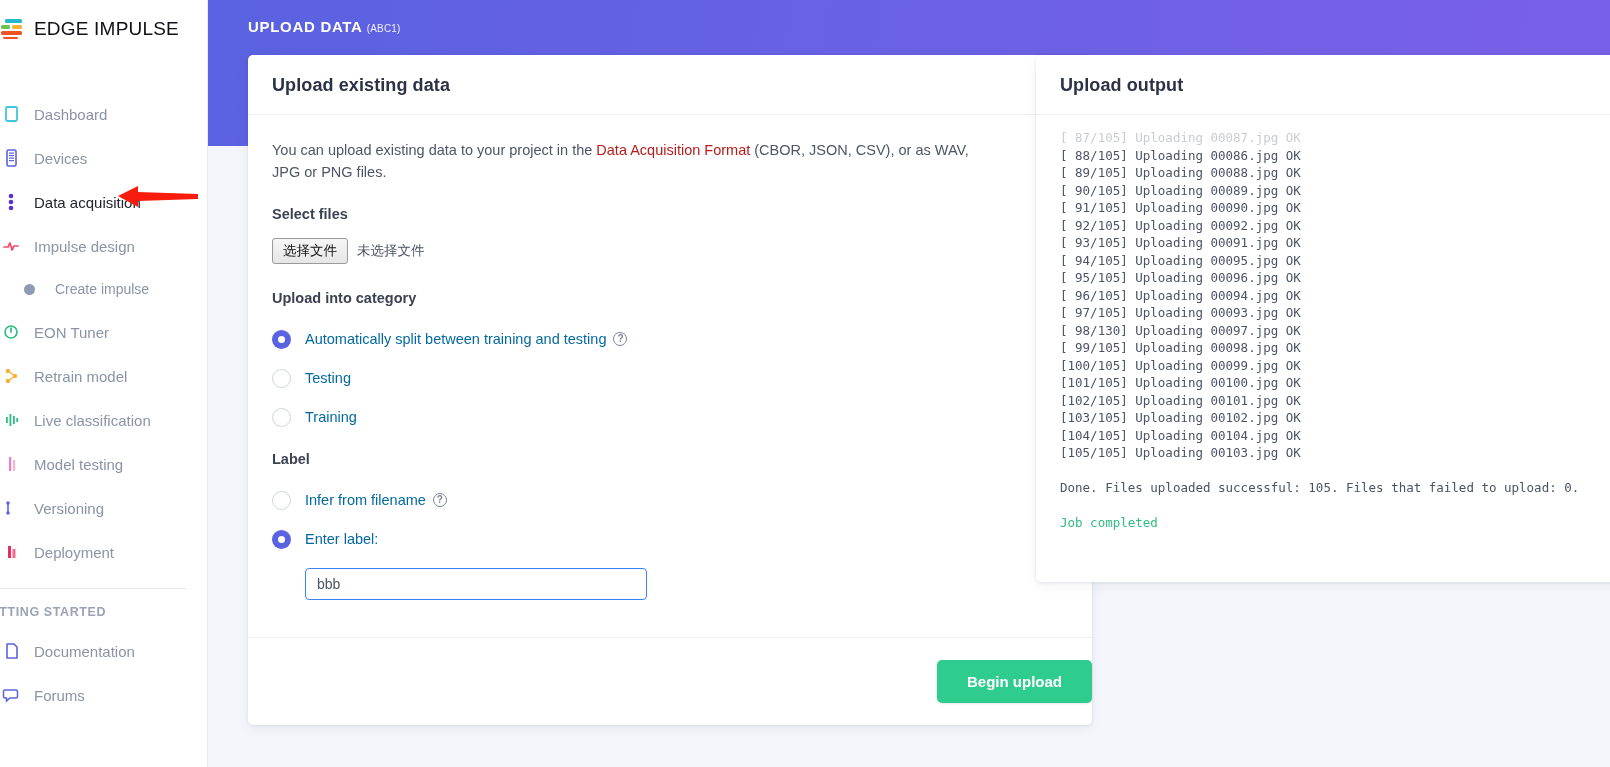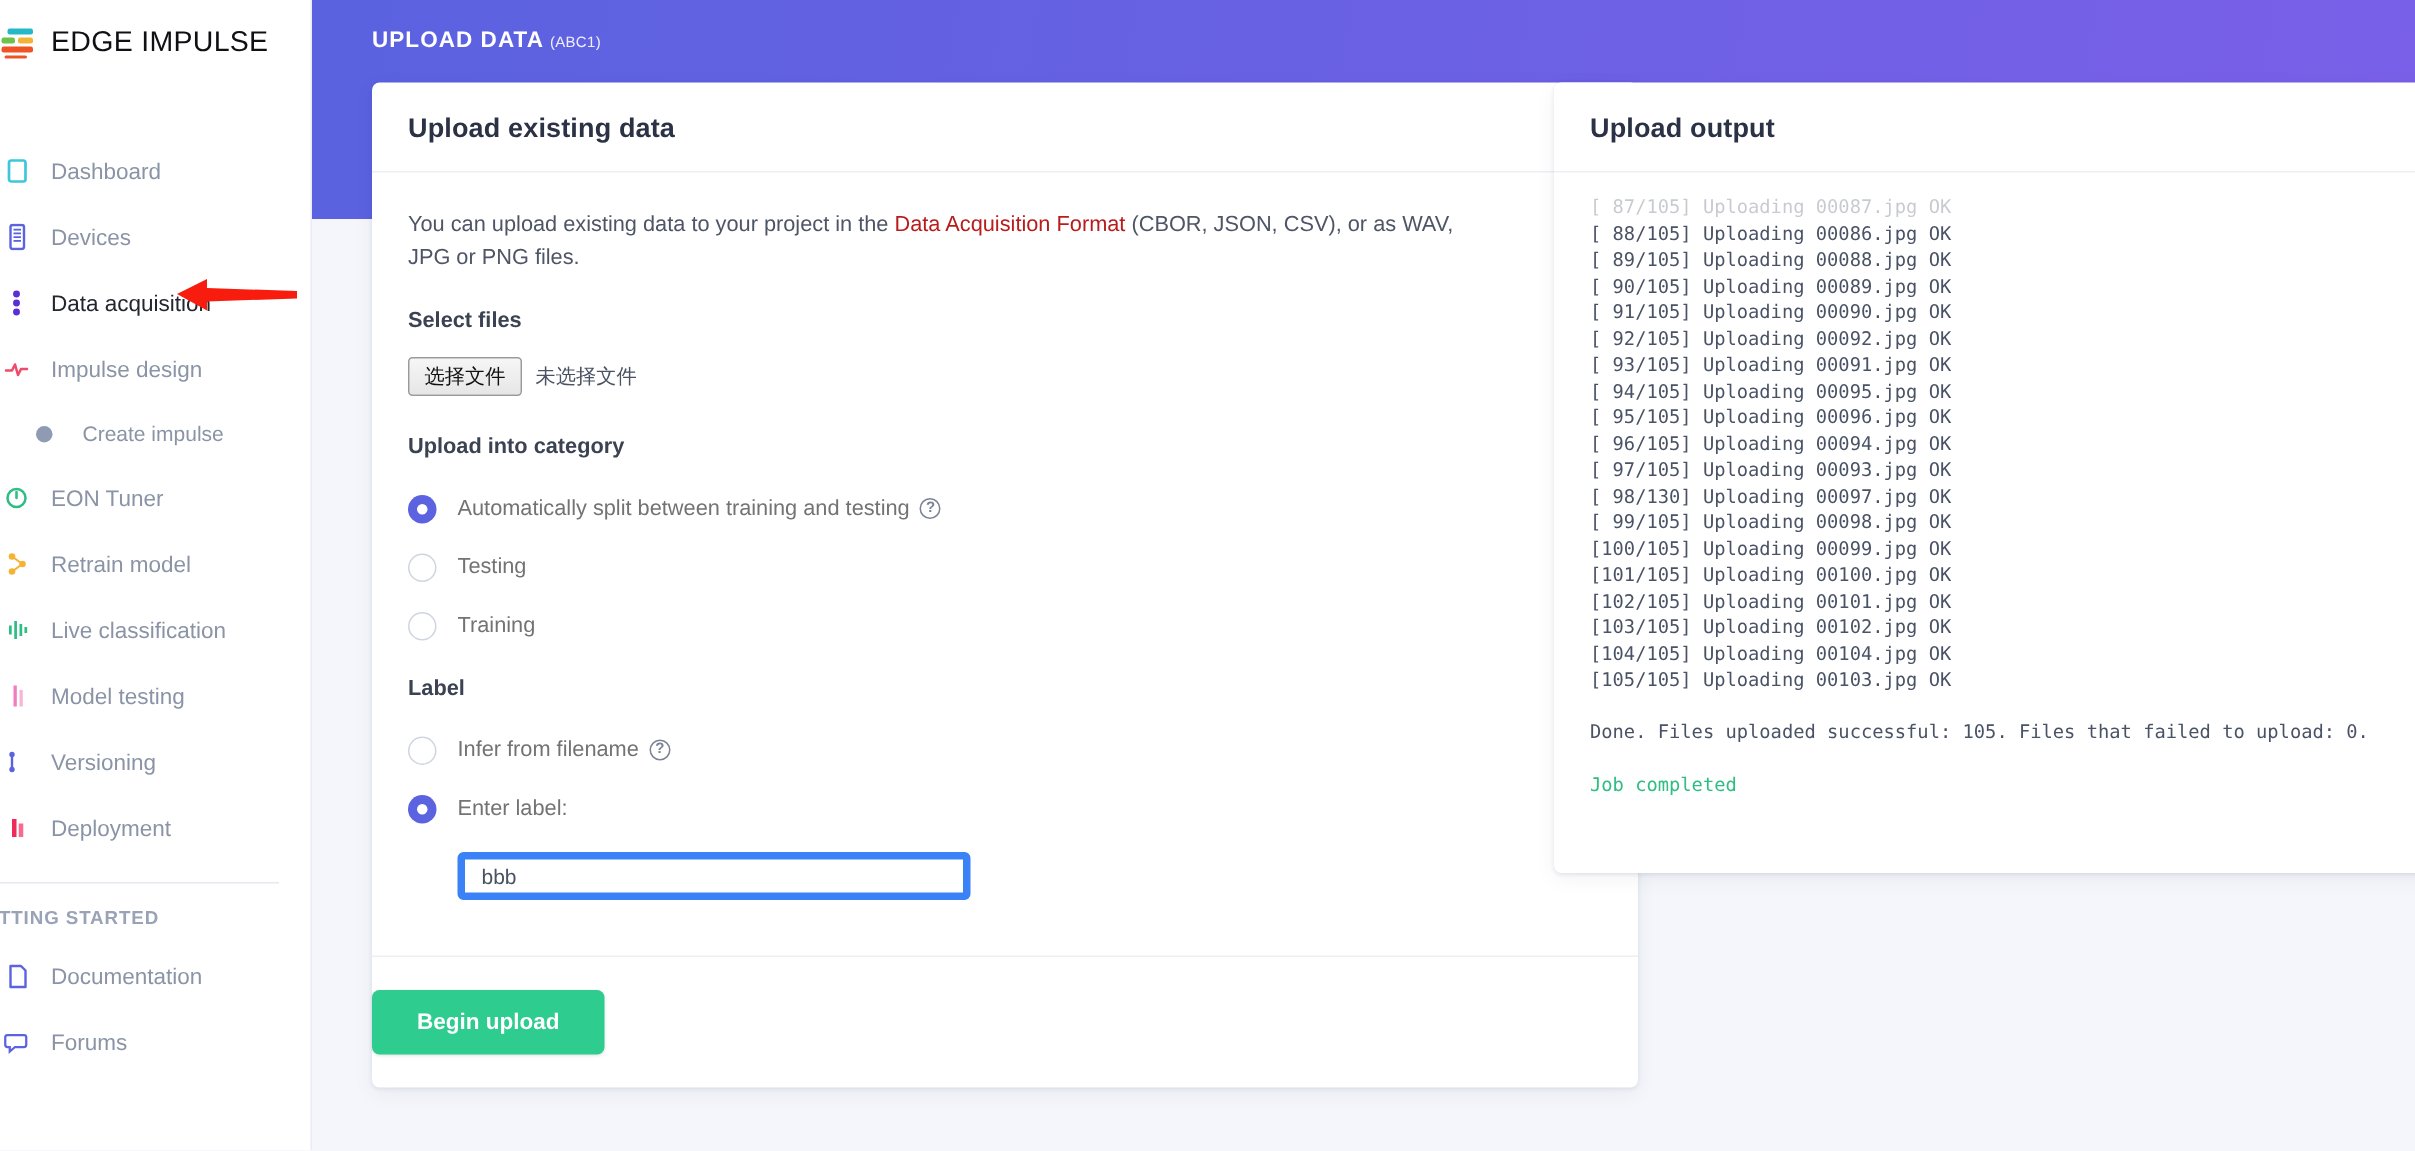--- a/index.html
+++ b/index.html
@@ -135,45 +135,45 @@
     width: 19px; height: 19px; border-radius: 50%;
     border: 1.6px solid #cfd5e0; background: #fff;
     margin-right: 14px; position: relative; flex: 0 0 auto;
   }
   .radio.on { border: none; background: #5b63e0; }
   .radio.on::after {
     content: ""; position: absolute;
     left: 6px; top: 6px; width: 7px; height: 7px;
     border-radius: 50%; background: #fff;
   }
-  .radio-label { font-size: 14.5px; color: #737373; }
+  .radio-label { font-size: 14.5px; color: #0369a1; }
   .help {
     display: inline-block; width: 14px; height: 14px;
     border: 1.3px solid #7b8396; border-radius: 50%;
     font-size: 10px; line-height: 12px; text-align: center;
     color: #7b8396; margin-left: 7px; vertical-align: 1px;
     cursor: pointer; font-weight: bold;
   }
 
   .group-gap { height: 14px; }
 
   .label-input {
     margin-left: 33px; margin-top: 9px;
     width: 342px; height: 32px;
-    border: 5px solid #3b82f6; border-radius: 4px;
+    border: 1px solid #3b82f6; border-radius: 4px;
     padding: 0 11px; font-size: 14px; color: #4b5263;
     font-family: "Liberation Sans", sans-serif;
     outline: none; background: #fff;
   }
 
   .card-footer {
     position: absolute; left: 0; bottom: 0;
     width: 100%; height: 88px;
     border-top: 1px solid #edeff4;
-    display: flex; align-items: center; justify-content: flex-start;
+    display: flex; align-items: center; justify-content: flex-end;
   }
   .btn-primary {
     background: #2ecc8f; color: #fff;
     font-size: 15px; font-weight: bold;
     border: none; border-radius: 5px;
     padding: 13px 30px; cursor: pointer;
     font-family: "Liberation Sans", sans-serif;
     box-shadow: 0 1px 2px rgba(30,60,50,.12);
   }
 

